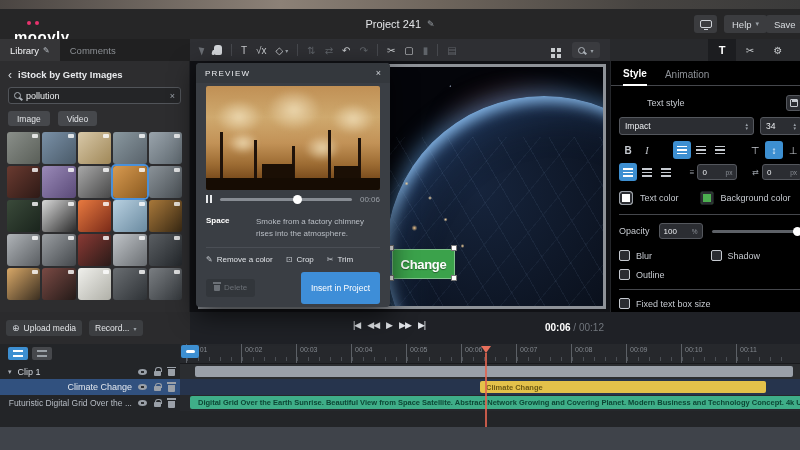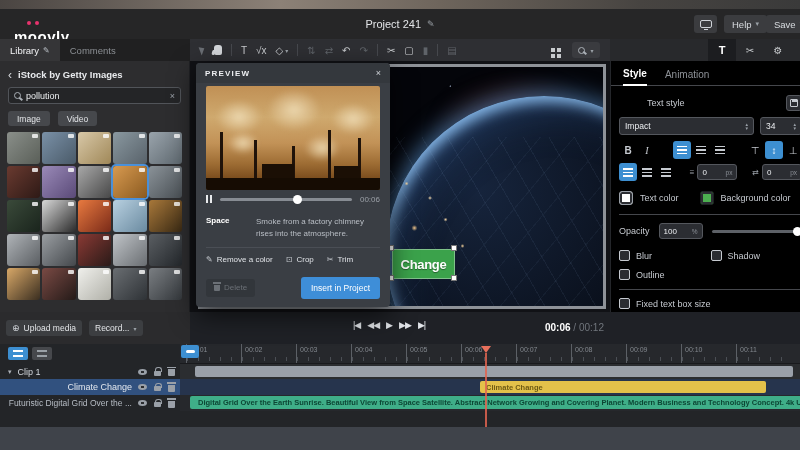--- a/index.html
+++ b/index.html
@@ -103,21 +103,21 @@
     display:flex; align-items:center; justify-content:center;
     font-size:13px; font-weight:bold; letter-spacing:-.3px; color:#fff;
     text-shadow:0 1px 1px rgba(0,0,0,.4); }
   .handle { position:absolute; width:6px; height:6px; background:#fff; border:1px solid #777; z-index:3; }
 
   
   .modal { left:196px; top:63px; width:194px; height:244px; background:#3a3e44;
     border-radius:4px; box-shadow:0 8px 26px rgba(0,0,0,.65); z-index:10; }
   .m-head { height:20px; display:flex; align-items:center; justify-content:space-between;
     padding:0 9px; background:#34383d; border-radius:4px 4px 0 0; }
-  .m-title { font-size:8px; font-weight:bold; letter-spacing:1.2px; color:#eceef1; }
+  .m-title { font-size:8px; font-weight:normal; letter-spacing:1.2px; color:#eceef1; }
   .m-close { font-size:9px; color:#cfd3d8; }
   .m-video { position:relative; margin:3px 10px 0; height:104px; overflow:hidden; border-radius:2px;
     background:linear-gradient(180deg,#c09055 0%,#cfa96e 30%,#c29257 55%,#9d6c33 75%,#7d4f1f 88%,#5e3a12 100%); }
   .smoke { position:absolute; border-radius:50%; filter:blur(2.5px);
     background:radial-gradient(closest-side, rgba(238,219,180,.9), rgba(205,175,125,0) 75%); }
   .chim { position:absolute; bottom:10px; width:3px; background:#20130a; }
   .m-ground { position:absolute; left:0; right:0; bottom:0; height:12px; background:#160c03; }
   .m-block { position:absolute; bottom:10px; background:#1b0f05; }
   .m-player { height:18px; display:flex; align-items:center; gap:8px; padding:0 10px; }
   .i-pause { display:flex; gap:2px; }
@@ -128,21 +128,21 @@
   .m-name { display:flex; gap:12px; padding:8px 10px 6px; }
   .m-name-label { width:38px; font-size:8px; font-weight:bold; color:#fff; }
   .m-name-desc { flex:1; font-size:8px; line-height:1.55; color:#b9bec5; }
   .m-div { margin:0 10px; border-top:1px solid #4a4e55; }
   .m-actions { height:24px; display:flex; align-items:center; gap:13px; padding:0 10px; }
   .m-act { display:flex; align-items:center; gap:4px; font-size:8px; color:#dfe2e6; }
   .m-act .g { font-size:8px; color:#c3c7cc; }
   .m-foot { height:32px; display:flex; align-items:center; justify-content:space-between; padding:0 10px; }
   .btn-delete { height:18px; display:flex; align-items:center; gap:4px; padding:0 8px;
     background:#32363b; border-radius:3px; font-size:8px; color:#6b7076; }
-  .btn-insert { height:22px; display:flex; align-items:center; padding:0 10px;
+  .btn-insert { height:32px; display:flex; align-items:center; padding:0 10px;
     background:#3e8ed8; border-radius:3px; font-size:8.5px; color:#fff; }
   .i-trash-s { width:6px; height:6px; background:#6b7076; border-radius:0 0 1px 1px; position:relative; }
   .i-trash-s::before { content:""; position:absolute; left:-1px; top:-2.5px; width:8px; height:1.5px; background:#6b7076; }
 
   
   .sidebar { left:0; top:61px; width:190px; height:251px; background:#2d2d2f; border-right:1px solid #202124; }
   .src-row { display:flex; align-items:center; gap:6px; padding:8px 8px 0; }
   .src-row .chev { font-size:12px; color:#d7dade; line-height:10px; }
   .src-row .lbl { font-size:9.5px; font-weight:bold; color:#e8eaed; }
   .search { margin:7px 8px 0; height:17px; background:#242527; border:1px solid #515459;

